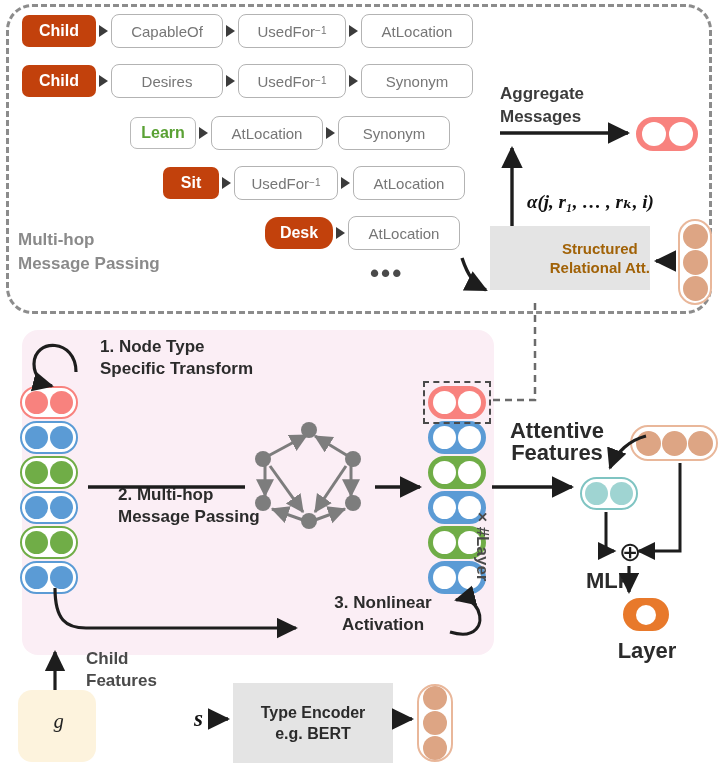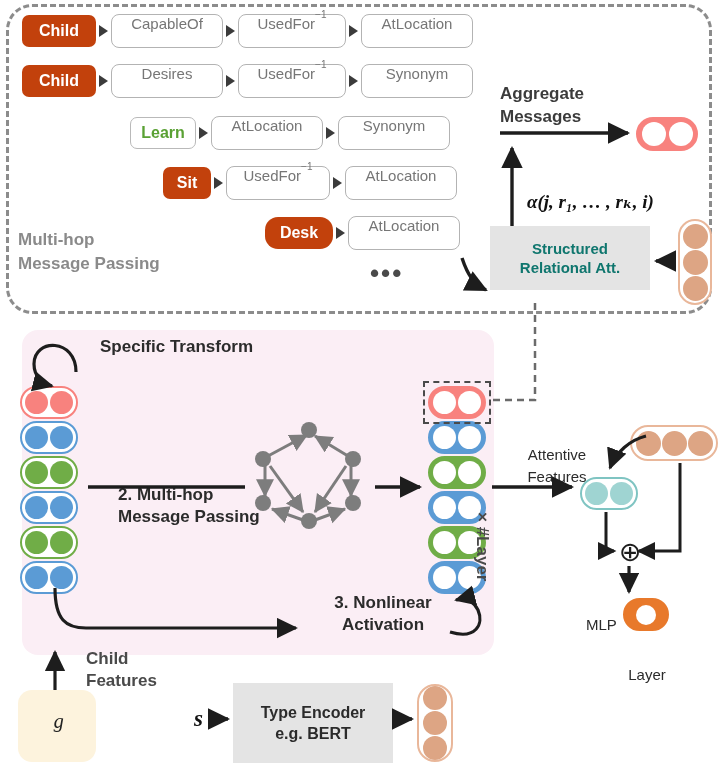--- a/index.html
+++ b/index.html
@@ -25,54 +25,54 @@
   .chain{display:flex;align-items:center;}
   .node-pill{
     height:32px;border-radius:7px;display:flex;align-items:center;
     justify-content:center;font-weight:bold;font-size:16px;
     padding:0 10px;box-sizing:border-box;
   }
   .node-pill.blue{background:#c2410c;color:#ffffff;}
   .node-pill.greenout{background:#ffffff;color:#5aa134;border:1.5px solid #b9b9b9;}
   .rel-box{
     height:34px;border:1.5px solid #b3b3b3;border-radius:8px;background:#ffffff;
-    display:flex;justify-content:center;
+    display:flex;align-items:center;justify-content:center;
     color:#767676;font-size:15px;padding:0 8px;box-sizing:border-box;
   }
   .rel-box sup{font-size:10px;vertical-align:super;line-height:0;}
   .tri{
     width:0;height:0;border-top:6px solid transparent;border-bottom:6px solid transparent;
     border-left:9px solid #3b3b3b;margin:0 3px;flex:none;
   }
   .dots{color:#4a4a4a;font-size:26px;font-weight:bold;letter-spacing:2px;line-height:10px;}
 
   
   #agg-text{left:500px;top:82px;width:130px;color:#3b3b3b;font-weight:bold;
             font-size:17px;line-height:23px;text-align:left;}
   #alpha-formula{left:527px;top:190px;color:#111;font-size:19px;
                  font-family:"Liberation Serif","DejaVu Serif",serif;font-style:italic;font-weight:bold;white-space:nowrap;}
   #sra-box{
     left:490px;top:226px;width:160px;height:64px;background:#e4e4e4;
-    display:flex;align-items:center;justify-content:center;text-align:center;
-    color:#0f766e;font-weight:bold;font-size:15px;line-height:19px;
+    display:flex;align-items:center;justify-content:flex-end;text-align:center;
+    color:#a16207;font-weight:bold;font-size:15px;line-height:19px;
   }
 
   
   .caps{border-radius:999px;display:flex;align-items:center;justify-content:center;box-sizing:border-box;}
   .caps > .dot{border-radius:50%;}
 
   
   #gnn-panel{left:22px;top:330px;width:472px;height:325px;background:#fbeef5;border-radius:16px;}
   .step-label{color:#2b2b2b;font-weight:bold;font-size:17px;line-height:22px;}
 
   
   .ncol{display:flex;flex-direction:column;}
 
   
-  .rlabel{color:#2b2b2b;font-weight:normal;font-size:15px;line-height:22px;margin-top:24px;}
+  .rlabel{color:#2b2b2b;font-weight:bold;font-size:22px;line-height:22px;}
   #layer-text{
     left:492px;top:512px;color:#4a4a4a;font-weight:bold;font-size:17px;
     transform:rotate(90deg);transform-origin:left top;white-space:nowrap;
   }
 
   
   #g-box{left:18px;top:690px;width:78px;height:72px;background:#fdf3dd;border-radius:14px;
          display:flex;align-items:center;justify-content:center;
          font-family:"Liberation Serif","DejaVu Serif",serif;font-style:italic;font-size:34px;color:#222;}
   #nodefeat{left:86px;top:648px;width:110px;color:#4a4a4a;font-weight:bold;font-size:17px;line-height:22px;}
@@ -136,21 +136,21 @@
     <div class="rel-box" style="width:112px;">
         <span>AtLocation</span>
       </div>
     <div class="tri"></div>
     <div class="rel-box" style="width:112px;">
         <span>Synonym</span>
       </div>
   </div>
 
   <div class="abs chain" style="left:163px;top:166px;">
-    <div class="node-pill blue" style="width:48px;">Sit</div>
+    <div class="node-pill blue" style="width:56px;">Sit</div>
     <div class="tri"></div>
     <div class="rel-box" style="width:104px;">
         <span>UsedFor</span>
         <sup>−1</sup>
       </div>
     <div class="tri"></div>
     <div class="rel-box" style="width:112px;">
         <span>AtLocation</span>
       </div>
   </div>
@@ -186,20 +186,21 @@
 
   <div class="abs caps" style="left:678px;top:219px;width:34px;height:86px;background:#ffffff;border:2px solid #e9b79a;flex-direction:column;">
     <div class="dot" style="width:25px;height:25px;background:#dda584;margin-bottom:1px;"></div>
     <div class="dot" style="width:25px;height:25px;background:#dda584;margin-bottom:1px;"></div>
     <div class="dot" style="width:25px;height:25px;background:#dda584;"></div>
   </div>
 
   <div class="abs" id="gnn-panel"></div>
 
   <div class="abs step-label" style="left:100px;top:336px;width:190px;">
+    <div>1. Node Type</div>
     <div>Specific Transform</div>
   </div>
 
   <div class="abs step-label" style="left:118px;top:484px;width:190px;">
     <div>2. Multi-hop</div>
     <div>Message Passing</div>
   </div>
 
   <div class="abs step-label" style="left:303px;top:592px;width:160px;text-align:center;">
     <div>3. Nonlinear</div>
@@ -275,21 +276,21 @@
     <div class="dot" style="width:25px;height:25px;background:#dda584;"></div>
   </div>
 
   <div class="abs caps" style="left:580px;top:477px;width:58px;height:33px;background:#ffffff;border:2px solid #7fc4c2;">
     <div class="dot" style="width:23px;height:23px;background:#9fd4d2;margin-right:2px;"></div>
     <div class="dot" style="width:23px;height:23px;background:#9fd4d2;"></div>
   </div>
 
   <div class="abs" style="left:619px;top:539px;font-size:27px;color:#1d1d1d;line-height:27px;">⊕</div>
 
-  <div class="abs rlabel" style="left:586px;top:590px;">MLP</div>
+  <div class="abs rlabel" style="left:586px;top:570px;">MLP</div>
 
   <div class="abs caps" style="left:623px;top:598px;width:46px;height:33px;background:#e8792b;border:2px solid #e8792b;">
     <div class="dot" style="width:20px;height:20px;background:#ffffff;"></div>
   </div>
 
   <div class="abs rlabel" style="left:581px;top:640px;width:132px;text-align:center;">
     <div>Layer</div>
   </div>
 
   <div class="abs" id="g-box">ᵍ</div>

